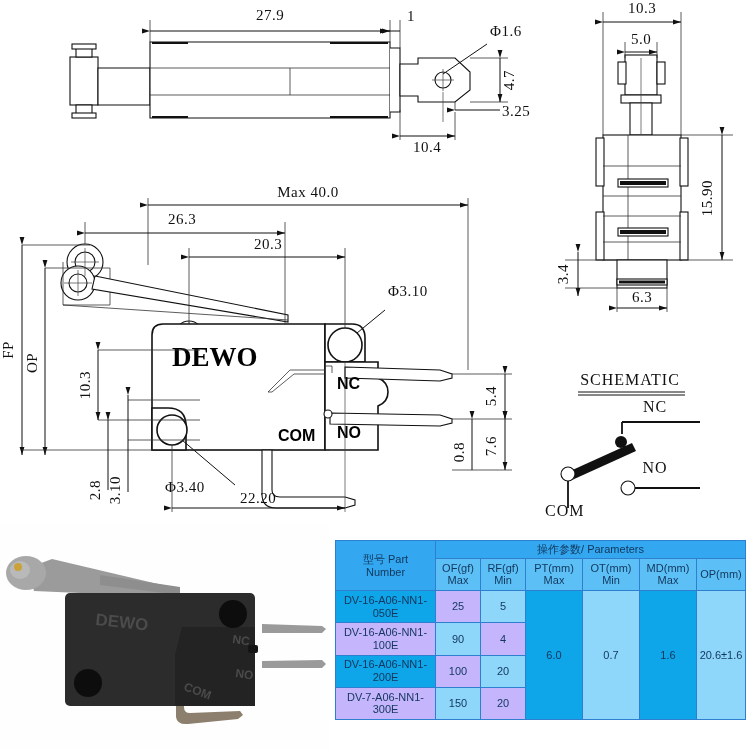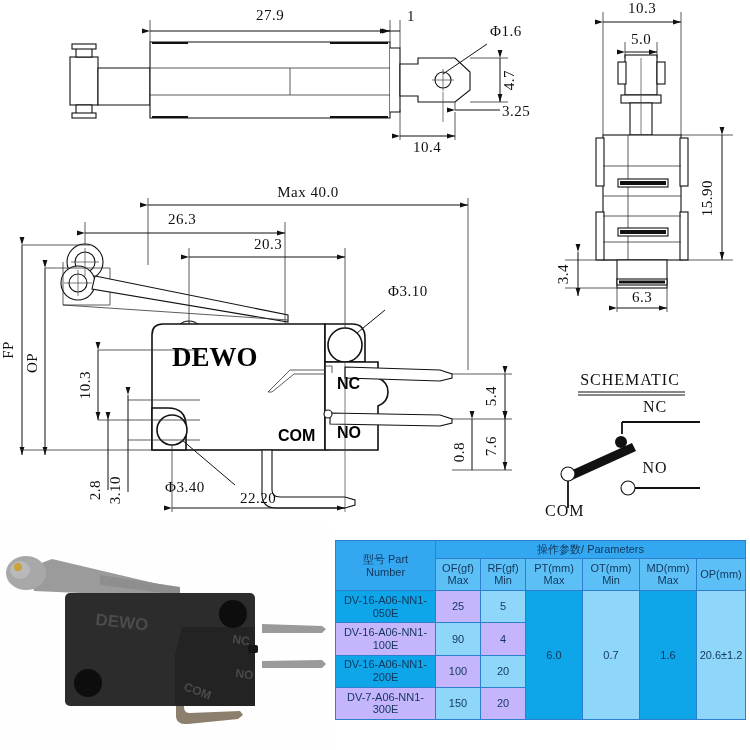--- a/index.html
+++ b/index.html
@@ -361,21 +361,21 @@
     </td>
   </tr>
 
   <tr>
     <td class="c-dark part">DV-16-A06-NN1-050E</td>
     <td class="c-light val">25</td>
     <td class="c-lighter val">5</td>
     <td class="c-dark val" rowspan="4">6.0</td>
     <td class="c-lighter val" rowspan="4">0.7</td>
     <td class="c-dark val" rowspan="4">1.6</td>
-    <td class="c-lighter val" rowspan="4">20.6±1.2</td>
+    <td class="c-lighter val" rowspan="4">20.6±1.6</td>
   </tr>
   <tr>
     <td class="c-light part">DV-16-A06-NN1-100E</td>
     <td class="c-lighter val">90</td>
     <td class="c-light val">4</td>
   </tr>
   <tr>
     <td class="c-dark part">DV-16-A06-NN1-200E</td>
     <td class="c-light val">100</td>
     <td class="c-lighter val">20</td>

